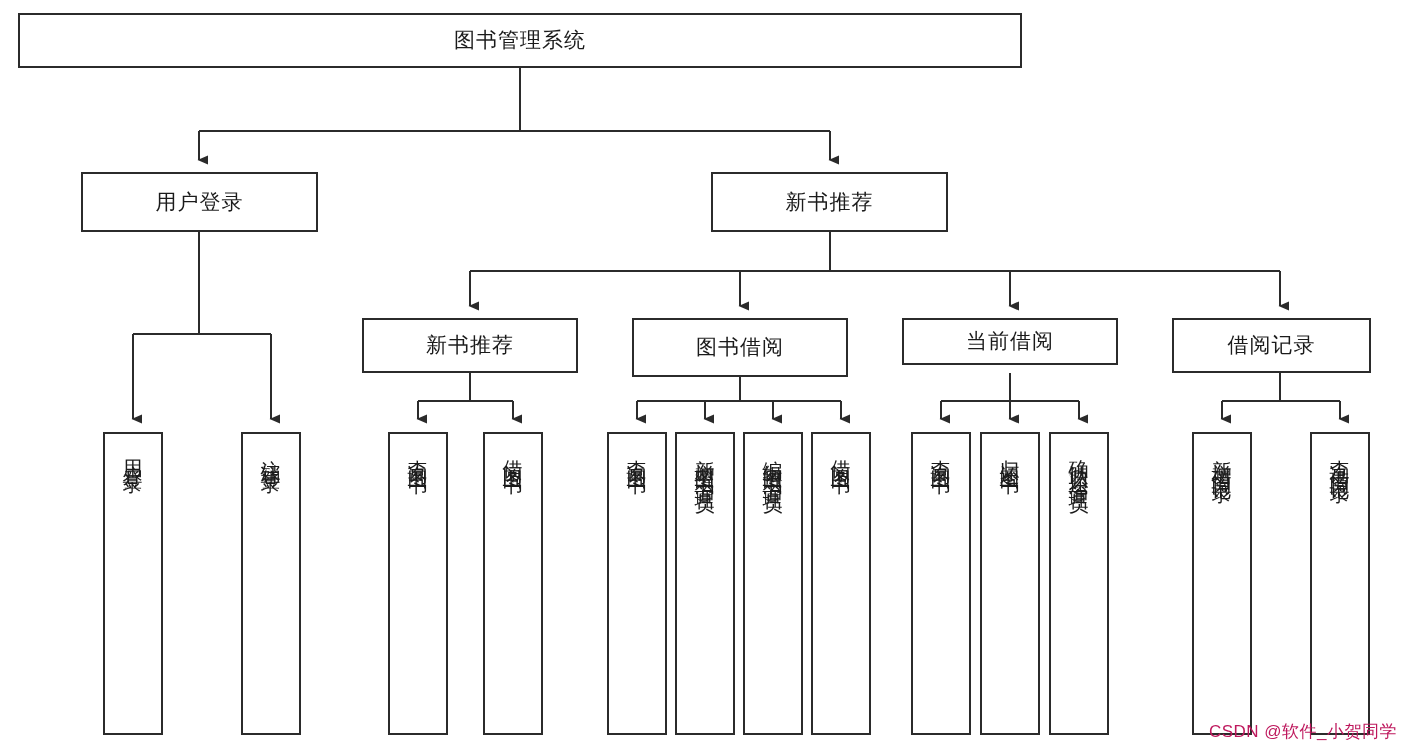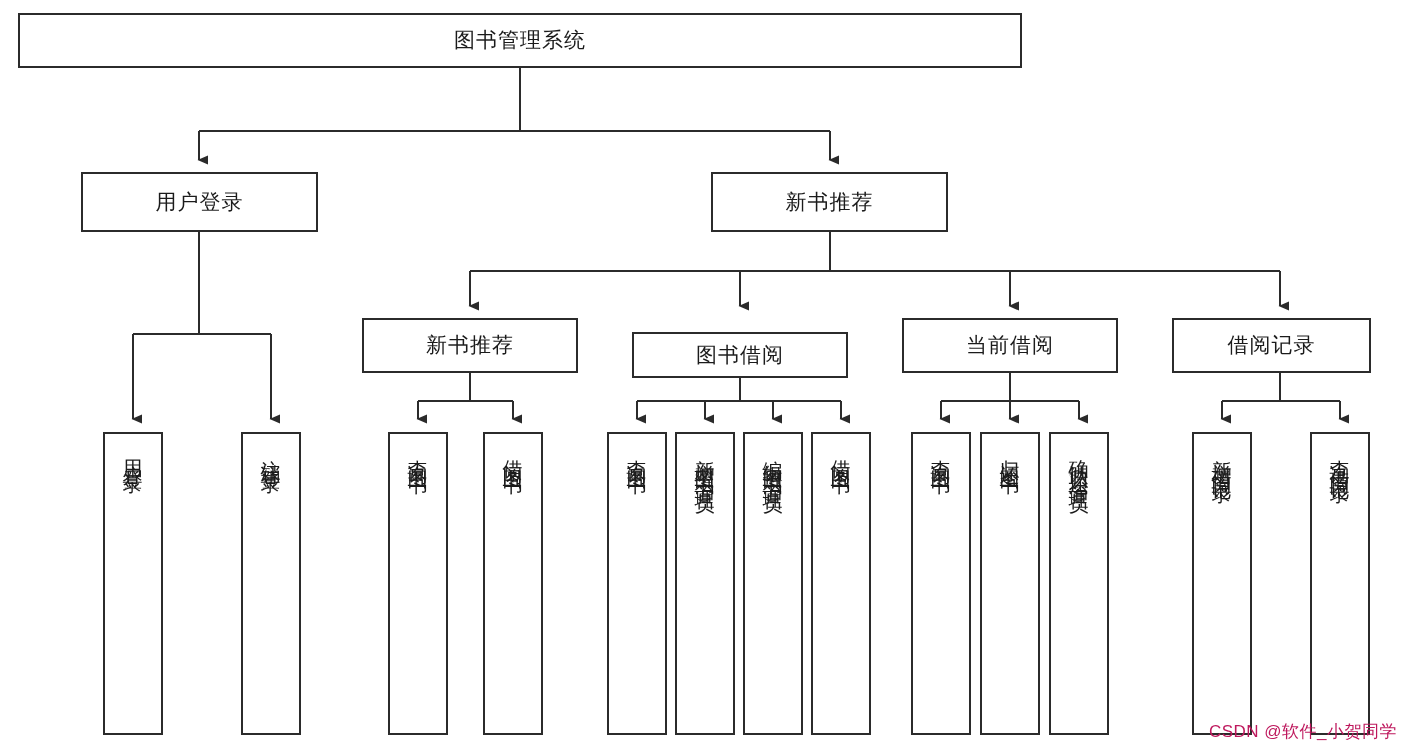--- a/index.html
+++ b/index.html
@@ -135,25 +135,25 @@
   </div>
 
   <div class="node" style="left:711px; top:172px; width:237px; height:60px;">
     <span class="label">新书推荐</span>
   </div>
 
   <div class="node" style="left:362px; top:318px; width:216px; height:55px;">
     <span class="label">新书推荐</span>
   </div>
 
-  <div class="node" style="left:632px; top:332px; width:216px; height:46px;">
+  <div class="node" style="left:632px; top:318px; width:216px; height:59px;">
     <span class="label">图书借阅</span>
   </div>
 
-  <div class="node" style="left:902px; top:318px; width:216px; height:55px;">
+  <div class="node" style="left:902px; top:318px; width:216px; height:47px;">
     <span class="label">当前借阅</span>
   </div>
 
   <div class="node" style="left:1172px; top:318px; width:199px; height:55px;">
     <span class="label">借阅记录</span>
   </div>
 
   <div class="node vertical" style="left:103px; top:432px; width:60px; height:303px;">
     <span class="label">用户登录</span>
   </div>

